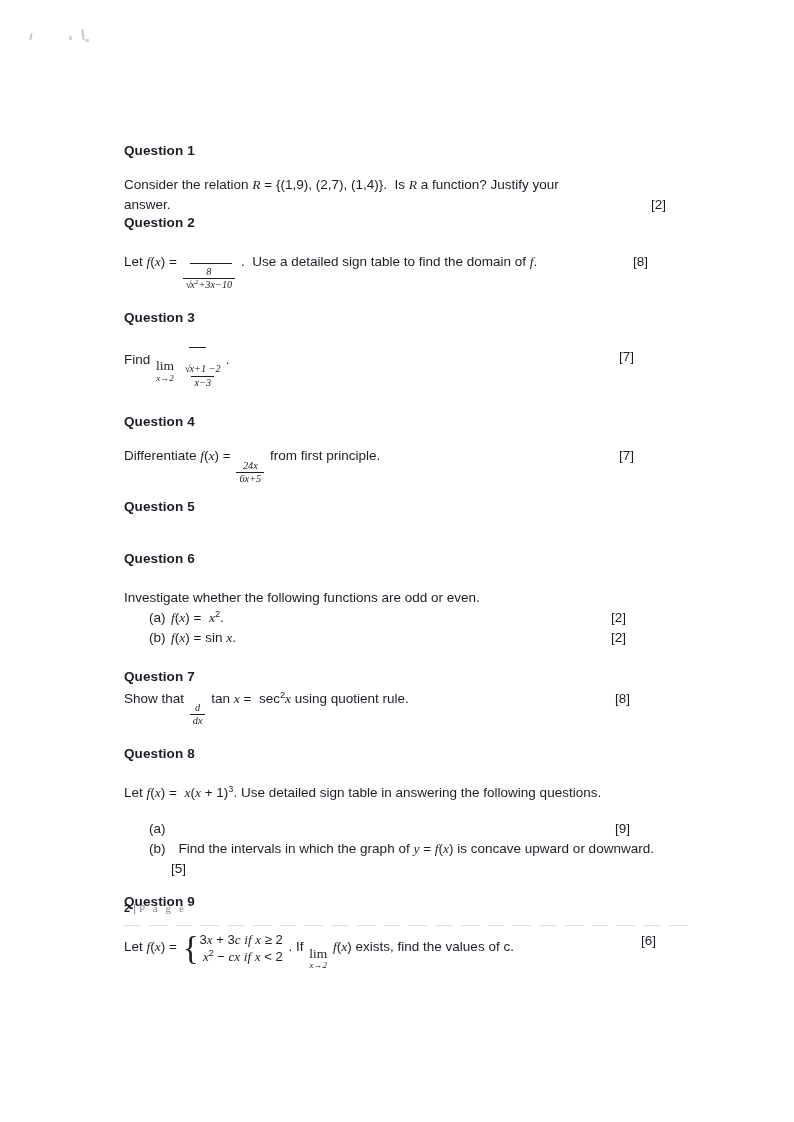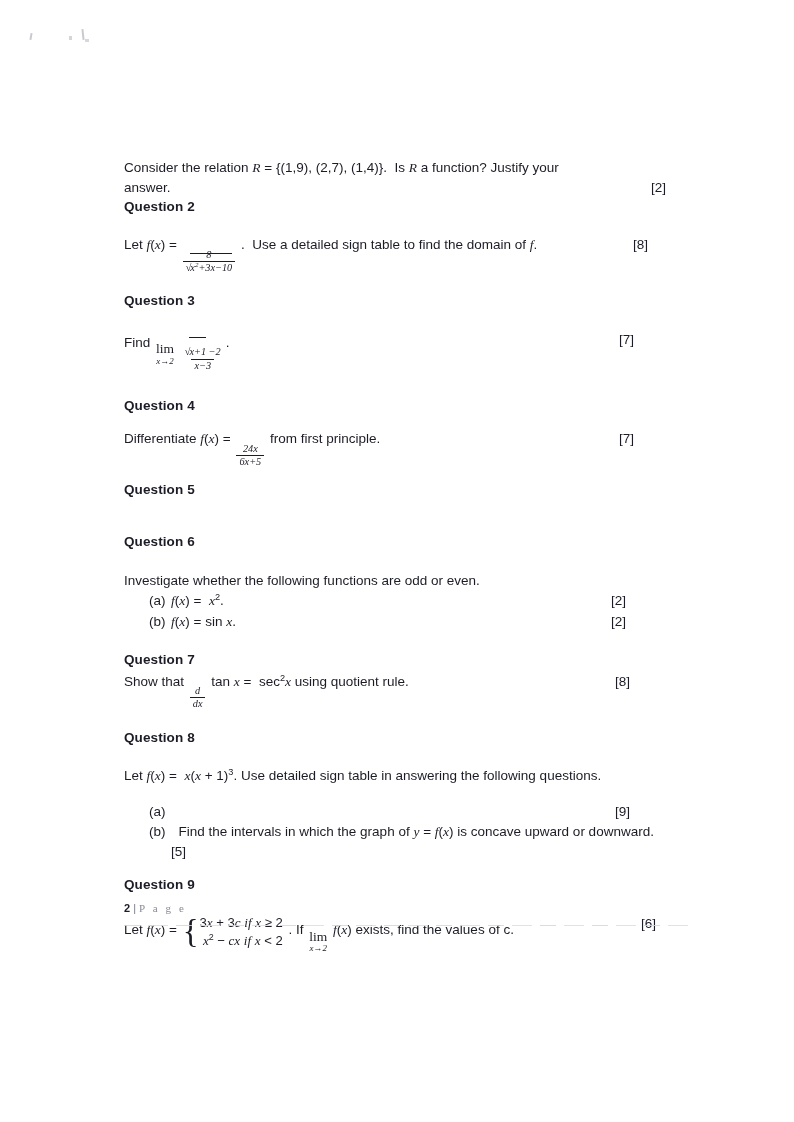--- a/index.html
+++ b/index.html
@@ -111,21 +111,21 @@
     vertical-align: -0.45em;
     line-height: 1;
     margin: 12px 2px;
   }
   .lim > .lop { font-family: "Liberation Serif", serif; font-style: normal; }
   .lim > .lsub { font-size: .66em; font-family: "Liberation Serif", serif; font-style: italic; margin-top: 1px; }
 
   .sqrt-wrap { white-space: nowrap; }
   .sqrt-bar {
     border-top: 1.1px solid #1c1c26;
-    padding-top: 8px;
+    padding-top: 15px;
     margin-left: -1px;
   }
 
   sup.e { font-size: .68em; vertical-align: super; line-height: 0; }
 
   
   .piece {
     display: inline-flex;
     align-items: center;
     vertical-align: -0.55em;
@@ -179,20 +179,21 @@
 
 <div class="scan-marks">
   <i class="sm1"></i>
     <i class="sm2"></i>
     <i class="sm3"></i>
     <i class="sm4"></i>
 </div>
 
 <div class="sheet">
 
+  <div class="q-head">Question 1</div>
   <div class="gap-m"></div>
   <div class="q-body">
     <div>
       Consider the relation <span class="m">R</span> = {(1,9), (2,7), (1,4)}.&nbsp; Is <span class="m">R</span> a function? Justify your
     </div>
     <div class="row">
       <span class="stmt">answer.</span>
       <span class="marks" style="margin-left:auto;padding-right:8px;">[2]</span>
     </div>
   </div>

